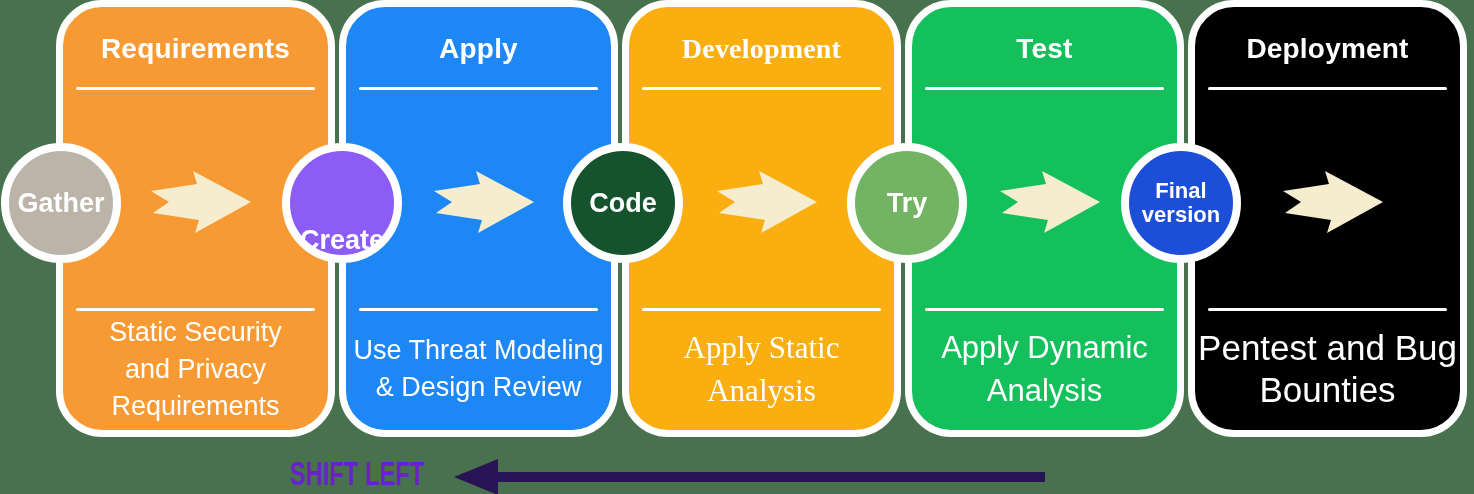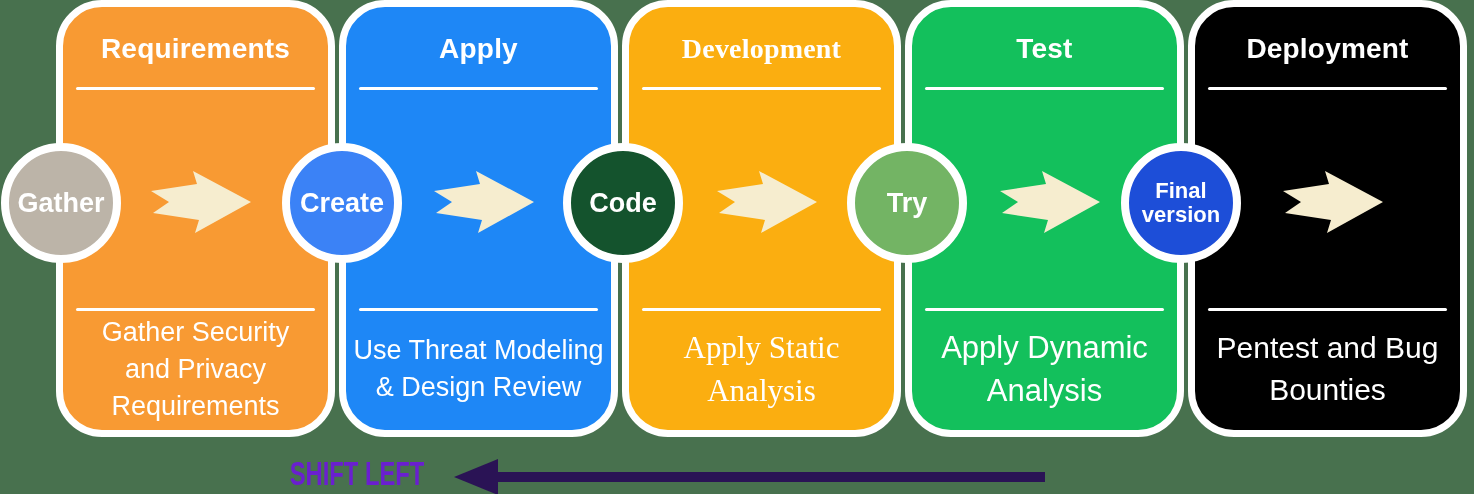--- a/index.html
+++ b/index.html
@@ -50,21 +50,21 @@
     position: absolute;
     left: 2px; right: 2px;
     top: 304px; height: 116px;
     display: flex; align-items: center; justify-content: center;
     text-align: center;
     white-space: pre-line;
     color: #ffffff;
   }
   .p-sm { font-size: 27px; line-height: 37px; }
   .p-lg { font-size: 31px; line-height: 43px; }
-  .p-md { font-size: 30px; line-height: 42px; }
+  .p-md { font-size: 35px; line-height: 42px; }
 
   .flow-arrow {
     position: absolute;
     left: 88px; top: 164px;
     width: 100px; height: 62px;
   }
 
   
   .milestone {
     position: absolute;
@@ -109,21 +109,21 @@
 
 <div class="canvas">
 
   <div class="card card-0" style="background-color: rgb(248, 154, 51);">
     <div class="stage-title">Requirements</div>
     <div class="rule rule-top"></div>
     <svg class="flow-arrow" viewBox="0 0 100 62">
       <polygon points="0,20 46,13 42,0 100,31 44,62 48,49 2,42 18,31" fill="#F6EDCF"></polygon>
     </svg>
     <div class="rule rule-bottom"></div>
-    <div class="practice p-sm">Gather Security
+    <div class="practice p-sm">Static Security
 and Privacy
 Requirements</div>
   </div>
 
   <div class="card card-1" style="background-color: rgb(30, 135, 246);">
     <div class="stage-title">Apply</div>
     <div class="rule rule-top"></div>
     <svg class="flow-arrow" viewBox="0 0 100 62">
       <polygon points="0,20 46,13 42,0 100,31 44,62 48,49 2,42 18,31" fill="#F6EDCF"></polygon>
     </svg>
@@ -161,21 +161,21 @@
       <polygon points="0,20 46,13 42,0 100,31 44,62 48,49 2,42 18,31" fill="#F6EDCF"></polygon>
     </svg>
     <div class="rule rule-bottom"></div>
     <div class="practice p-md">Pentest and Bug
 Bounties</div>
   </div>
 
   <div class="milestone ms-0" style="background-color: rgb(188, 180, 168); text-align: right;">
     <span>Gather</span>
   </div>
-  <div class="milestone ms-1" style="background-color: #3b82f6;">
+  <div class="milestone ms-1" style="background-color: #8b5cf6; align-items: flex-end;">
     <span>Create</span>
   </div>
   <div class="milestone ms-2" style="background-color: #14532d;">
     <span>Code</span>
   </div>
   <div class="milestone ms-3" style="background-color: rgb(115, 180, 100); align-items: center;">
     <span>Try</span>
   </div>
   <div class="milestone ms-4" style="background-color: #1d4ed8;">
     <span>Final

